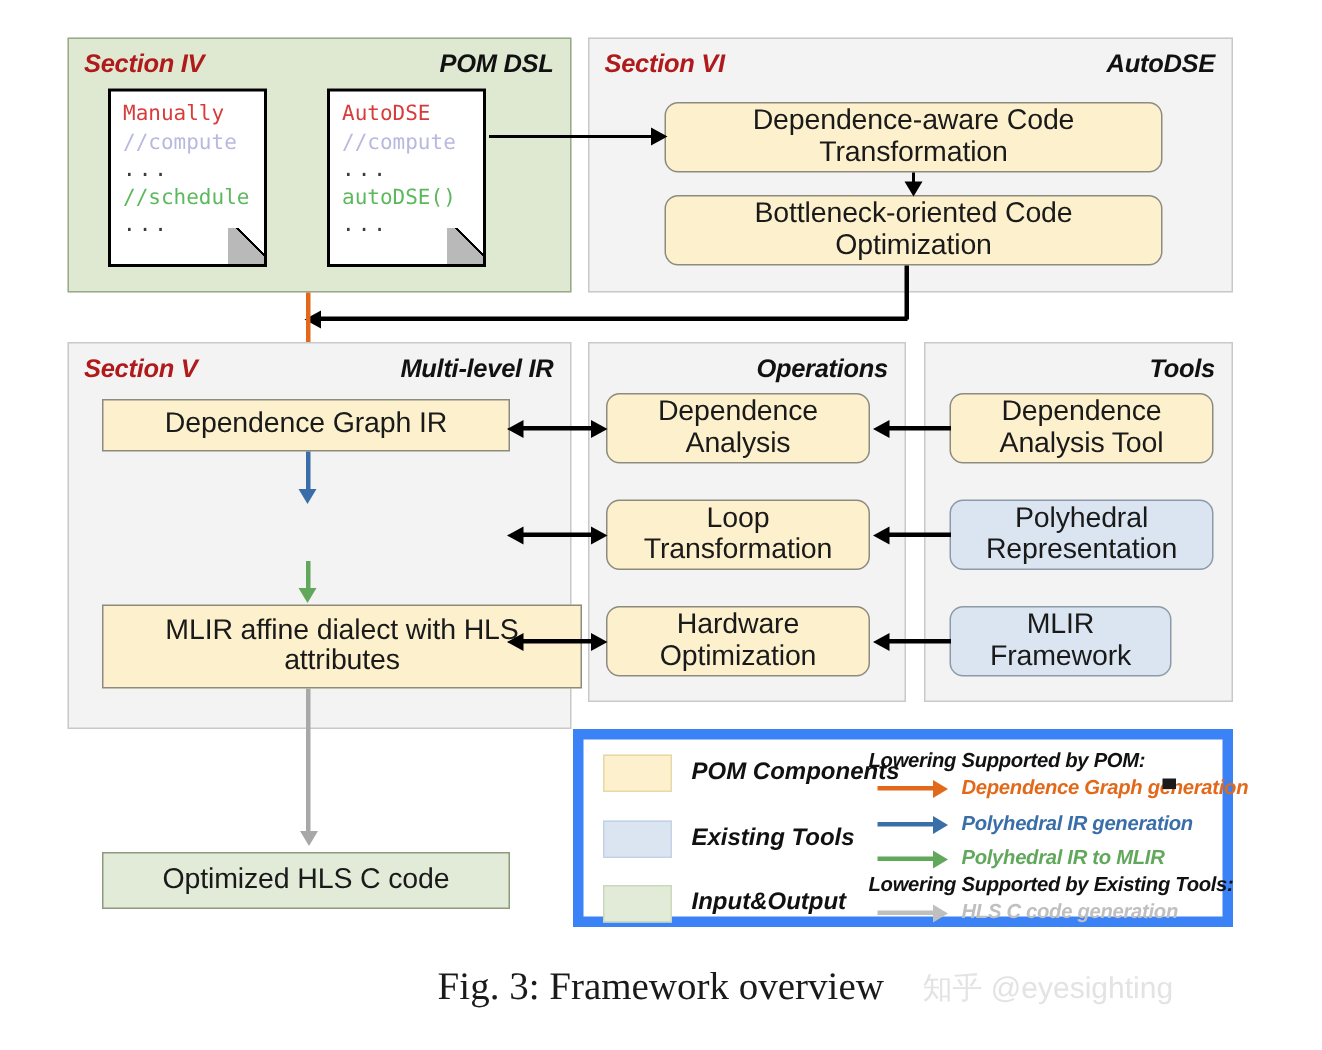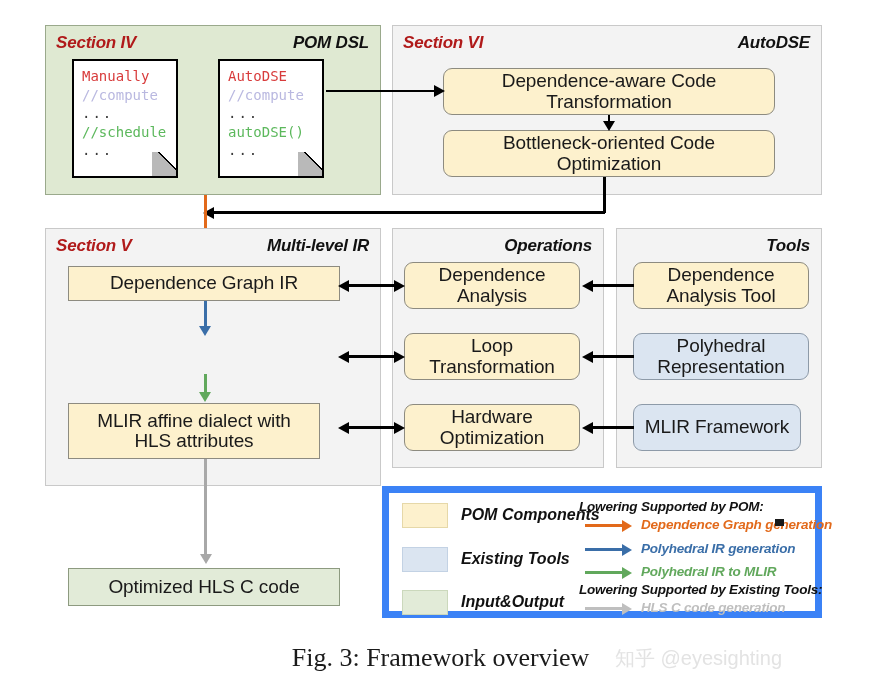--- a/index.html
+++ b/index.html
@@ -222,21 +222,21 @@
   <div class="arrow ar-down" style="left:199px; top:259px; border-top:10px solid #e2691a;"></div>
 
   <div class="panel grey" style="left:45px; top:228px; width:336px; height:258px;">
     <div class="panel-title sec">Section V</div>
     <div class="panel-title rgt">Multi-level IR</div>
   </div>
 
   <div class="node cream" style="left:68px; top:266px; width:272px; height:35px;">Dependence Graph IR</div>
 
 
-  <div class="node cream" style="left:68px; top:403px; width:252px; height:56px; padding:16px 8px;">MLIR affine dialect with HLS attributes</div>
+  <div class="node cream" style="left:68px; top:403px; width:320px; height:56px; padding:16px 8px;">MLIR affine dialect with HLS attributes</div>
 
   <div class="vline" style="left:203.5px; top:301px; width:3px; height:28px; background:#3a6ea8;"></div>
   <div class="arrow ar-down" style="left:199px; top:326px; border-top:10px solid #3a6ea8;"></div>
 
   <div class="vline" style="left:203.5px; top:374px; width:3px; height:22px; background:#61a85c;"></div>
   <div class="arrow ar-down" style="left:199px; top:392px; border-top:10px solid #61a85c;"></div>
 
   <div class="vline" style="left:204px; top:459px; width:2.5px; height:100px; background:#a8a8a8;"></div>
   <div class="arrow ar-down" style="left:199.5px; top:554px; border-top:10px solid #a8a8a8;"></div>
 
@@ -253,21 +253,21 @@
   <div class="node cream round" style="left:404px; top:404px; width:176px; height:47px; padding:0 6px;">Hardware Optimization</div>
 
   <div class="panel grey" style="left:616px; top:228px; width:206px; height:240px;">
     <div class="panel-title rgt">Tools</div>
   </div>
 
   <div class="node cream round" style="left:633px; top:262px; width:176px; height:47px; padding:0 6px;">Dependence Analysis Tool</div>
 
   <div class="node blue round" style="left:633px; top:333px; width:176px; height:47px; padding:0 6px;">Polyhedral Representation</div>
 
-  <div class="node blue round" style="left:633px; top:404px; width:168px; height:47px; padding:0 6px;">MLIR Framework</div>
+  <div class="node blue round" style="left:633px; top:404px; width:148px; height:47px; padding:0 6px;">MLIR Framework</div>
 
   <div class="hline" style="left:348px; top:284px; width:48px; height:2.5px;"></div>
   <div class="arrow ar-left" style="left:338px; top:280px; border-right:11px solid #000000;"></div>
   <div class="arrow ar-right" style="left:394px; top:280px; border-left:11px solid #000000;"></div>
 
   <div class="hline" style="left:348px; top:355px; width:48px; height:2.5px;"></div>
   <div class="arrow ar-left" style="left:338px; top:351px; border-right:11px solid #000000;"></div>
   <div class="arrow ar-right" style="left:394px; top:351px; border-left:11px solid #000000;"></div>
 
   <div class="hline" style="left:348px; top:426px; width:48px; height:2.5px;"></div>

